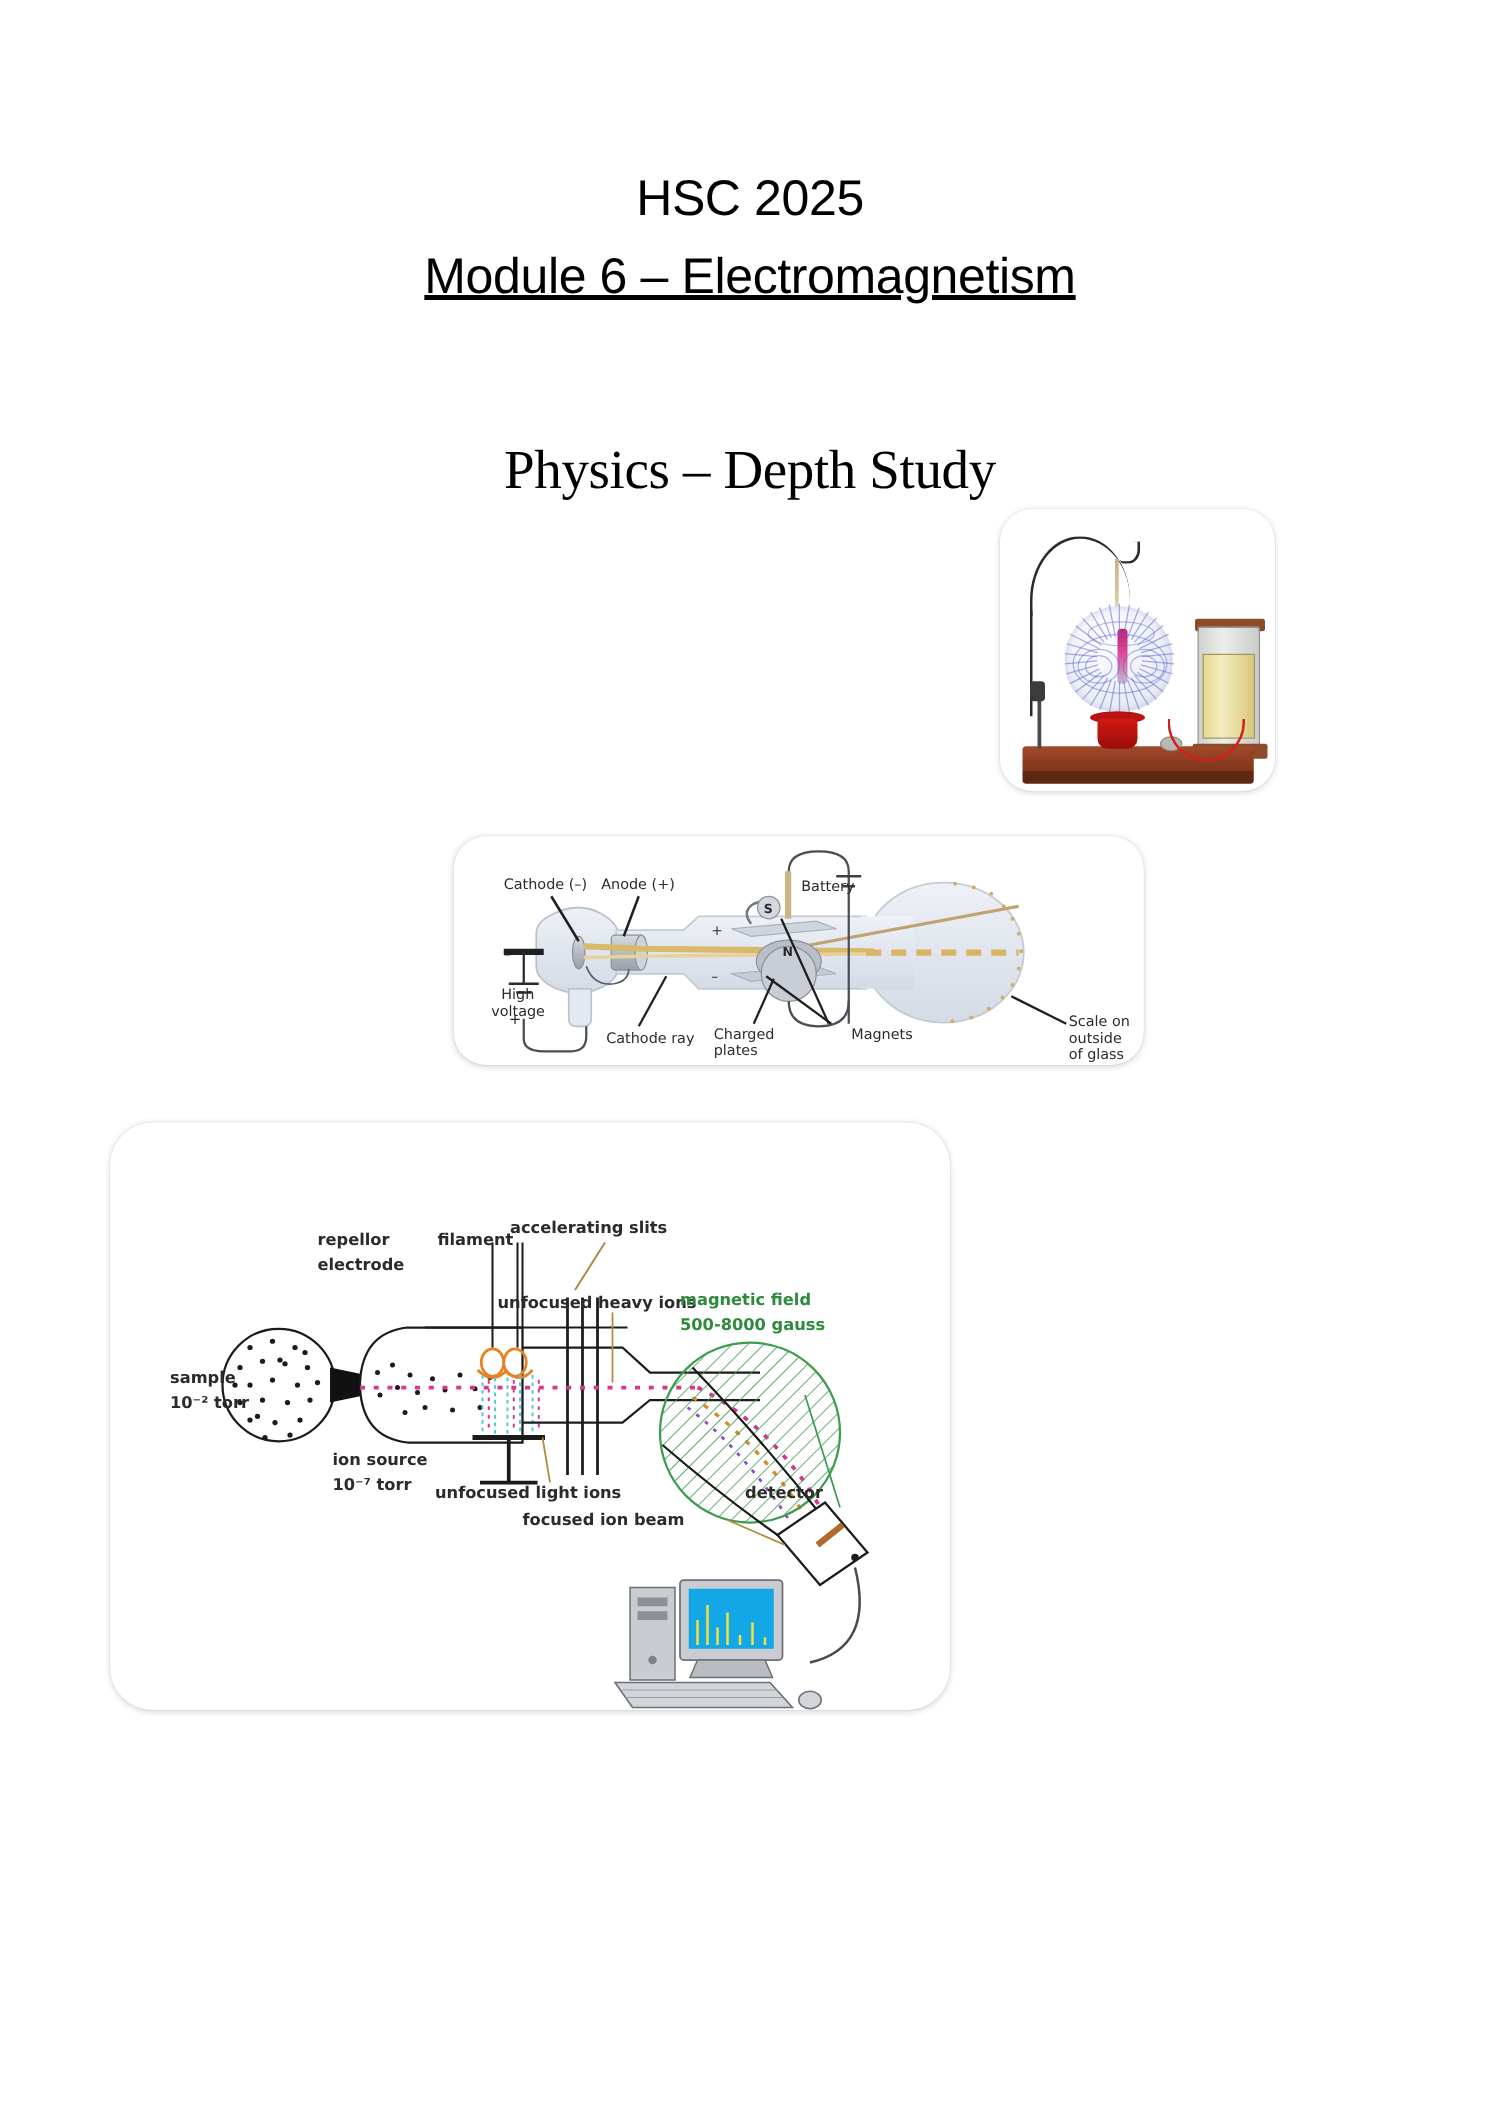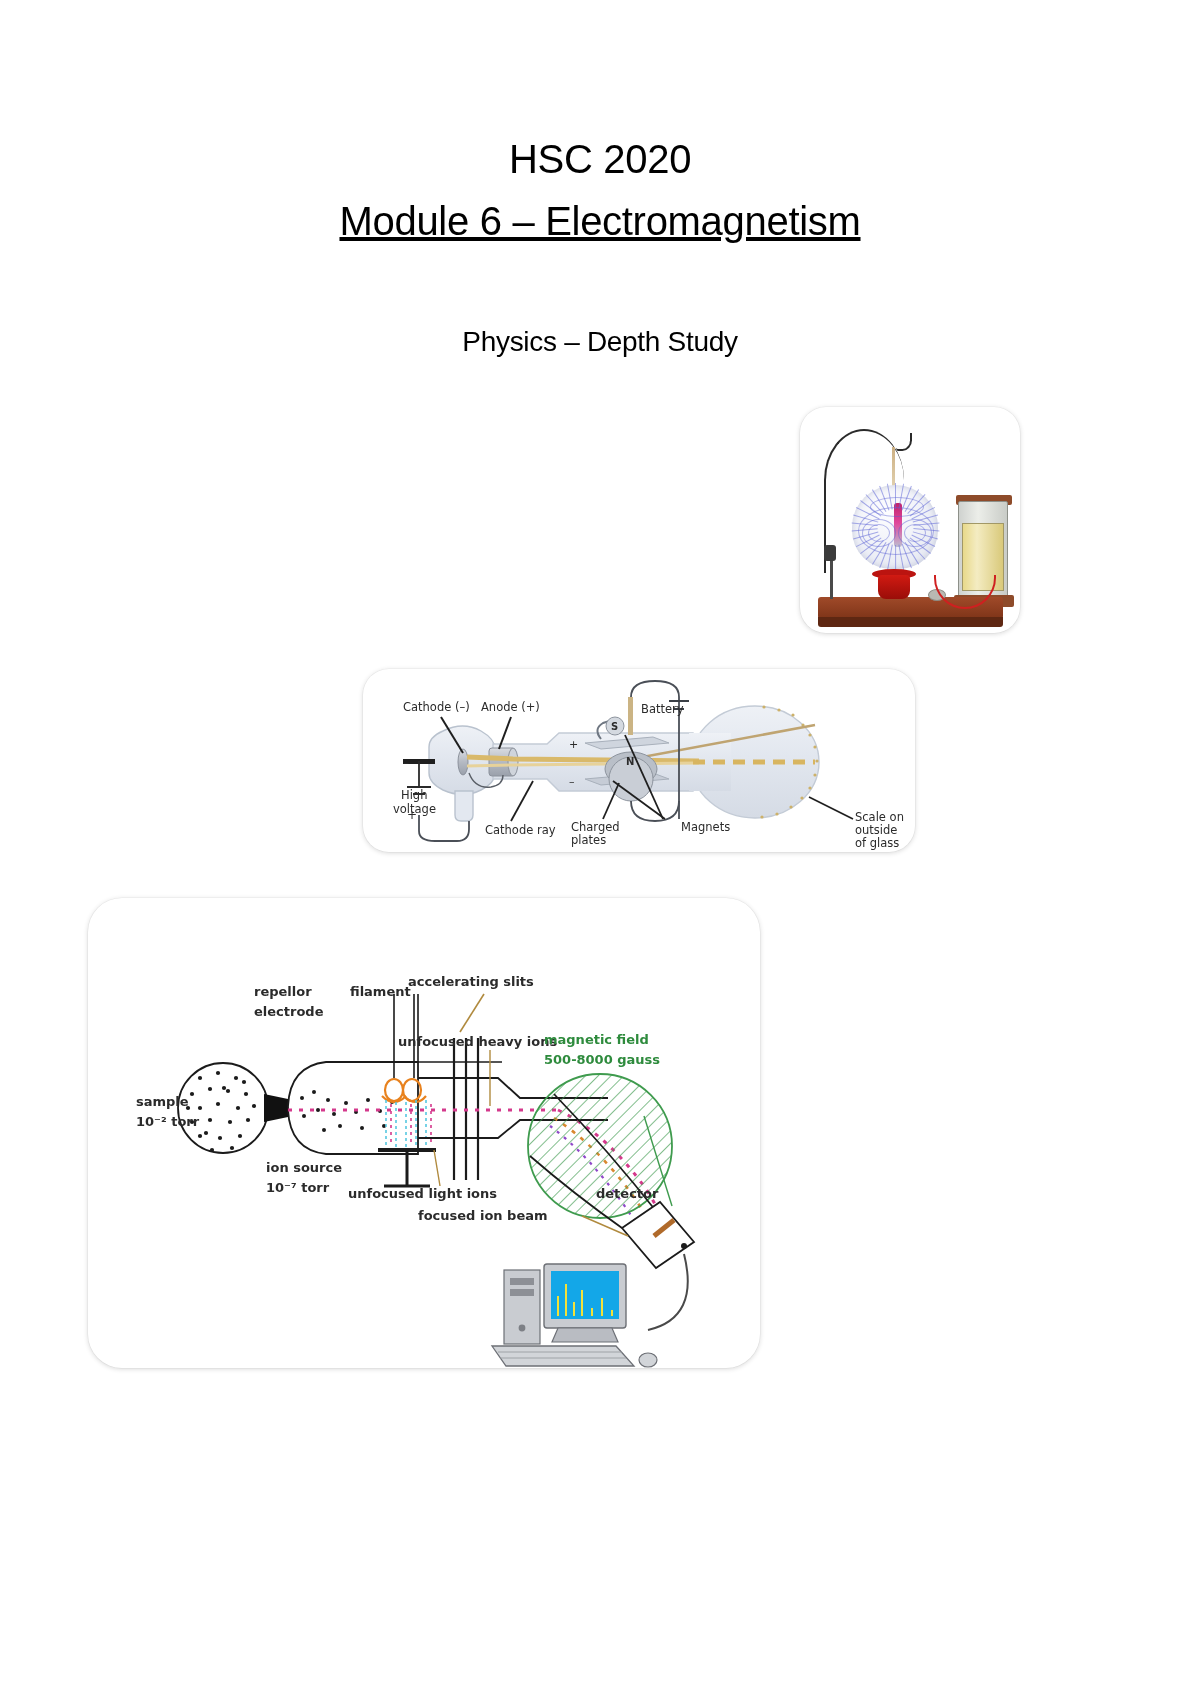--- a/index.html
+++ b/index.html
@@ -30,25 +30,26 @@
   }
   .title-line {
     font-size: 40px;
     line-height: 62px;
     color: #000;
     letter-spacing: -0.3px;
     font-weight: 400;
   }
   .title-line.l2 { font-size: 40px; text-decoration: underline; }
   .subtitle-line {
-    font-size: 28px;
+    font-size: 44px;
     line-height: 56px;
-    margin-top: 62px;
+    margin-top: 96px;
     color: #000;
     letter-spacing: -0.3px;
+    font-family: Liberation Serif, serif;
   }
 
   
   .img-card {
     position: absolute;
     background: #fff;
     border-radius: 26px;
     box-shadow: 0 1px 5px rgba(0,0,0,0.16), 0 0 0 0.6px rgba(0,0,0,0.05);
     overflow: hidden;
   }
@@ -259,21 +260,21 @@
   #card-ms svg { display: block; }
 
   .lbl { font-family: "DejaVu Sans", sans-serif; fill: #2b2b2b; }
 </style>
 </head>
 <body>
 
 <div class="page">
 
   <div class="title-block">
-    <div class="title-line">HSC 2020</div>
+    <div class="title-line">HSC 2025</div>
     <div class="title-line l2">Module 6 – Electromagnetism</div>
     <div class="subtitle-line">Physics – Depth Study</div>
   </div>
 
   <div class="img-card" id="card-apparatus">
     <div class="psu-top"></div>
     <div class="psu"></div>
     <div class="psu-cells"></div>
     <div class="psu-base"></div>
 

